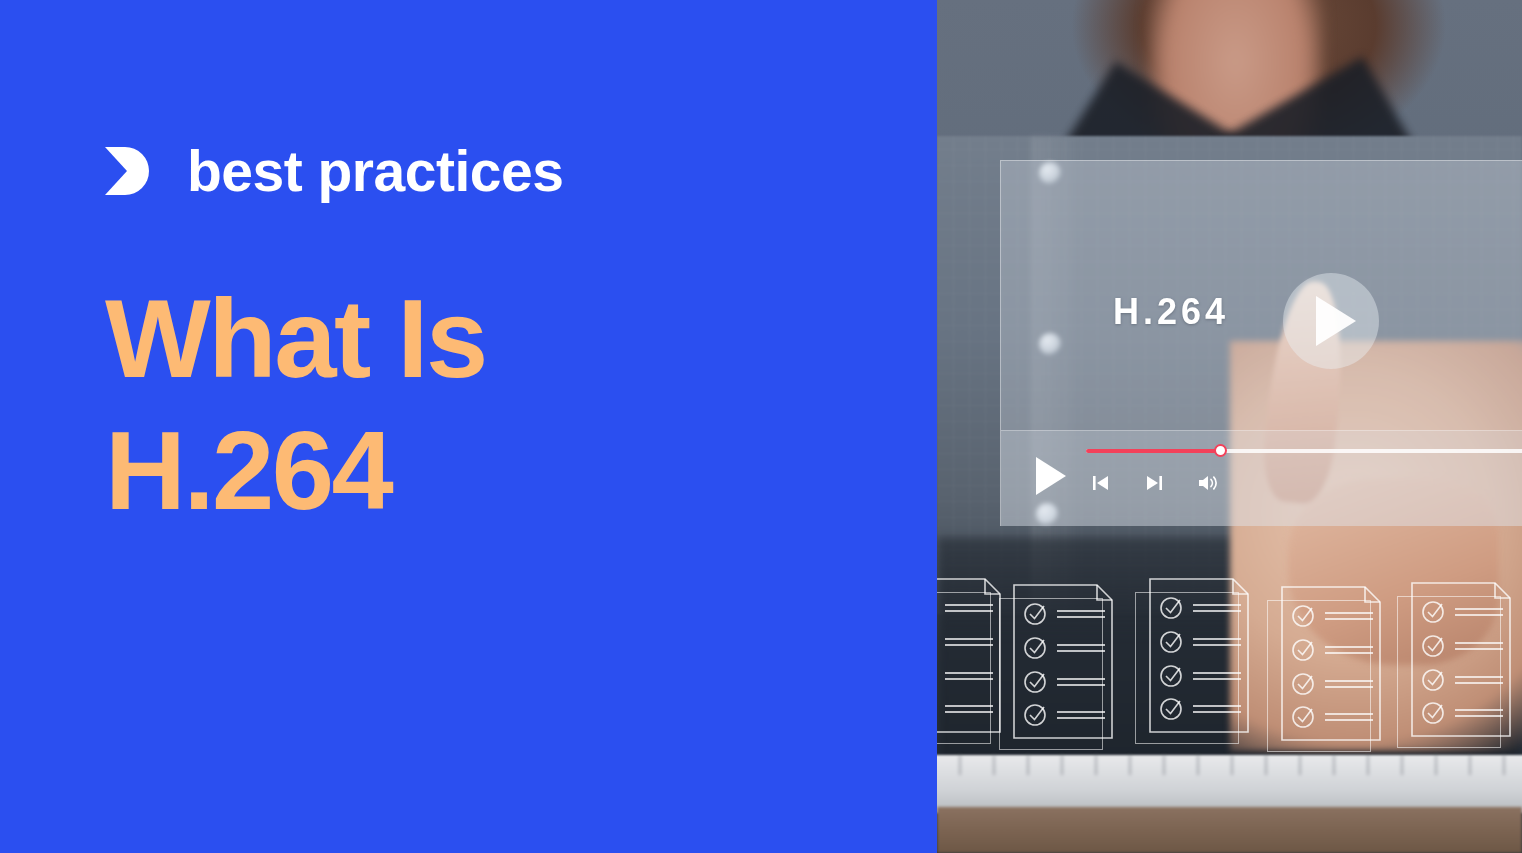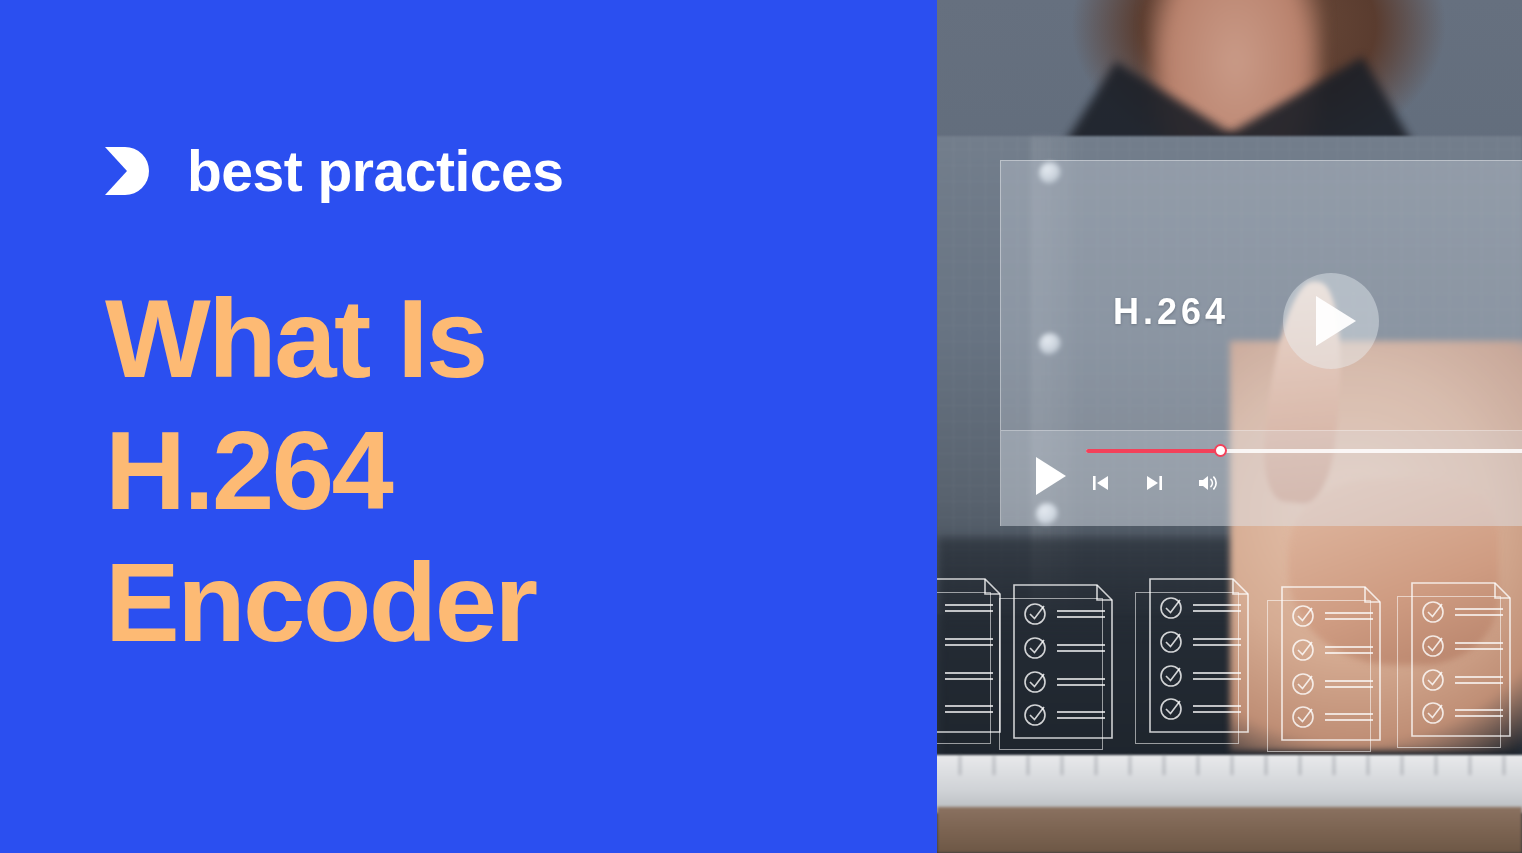--- a/index.html
+++ b/index.html
@@ -371,21 +371,20 @@
       <svg class="brand-mark" viewBox="0 0 48 52" aria-hidden="true">
         <path d="M2 2 H22 A24 24 0 0 1 46 26 L24 26 Z" fill="#ffffff"></path>
         <path d="M46 26 A24 24 0 0 1 22 50 H2 L24 26 Z" fill="#ffffff"></path>
       </svg>
       <span class="eyebrow-label">best practices</span>
     </div>
 
     <h1 class="headline">
       <span class="headline-line">What Is</span>
       <span class="headline-line">H.264</span>
-      <span class="headline-line">Encoder</span>
     </h1>
   </div>
 
   <div class="photo-panel">
 
     <div class="ph-backdrop"></div>
     <div class="ph-neck"></div>
     <div class="ph-collar-l"></div>
     <div class="ph-collar-r"></div>
     <div class="ph-shirt"></div>

